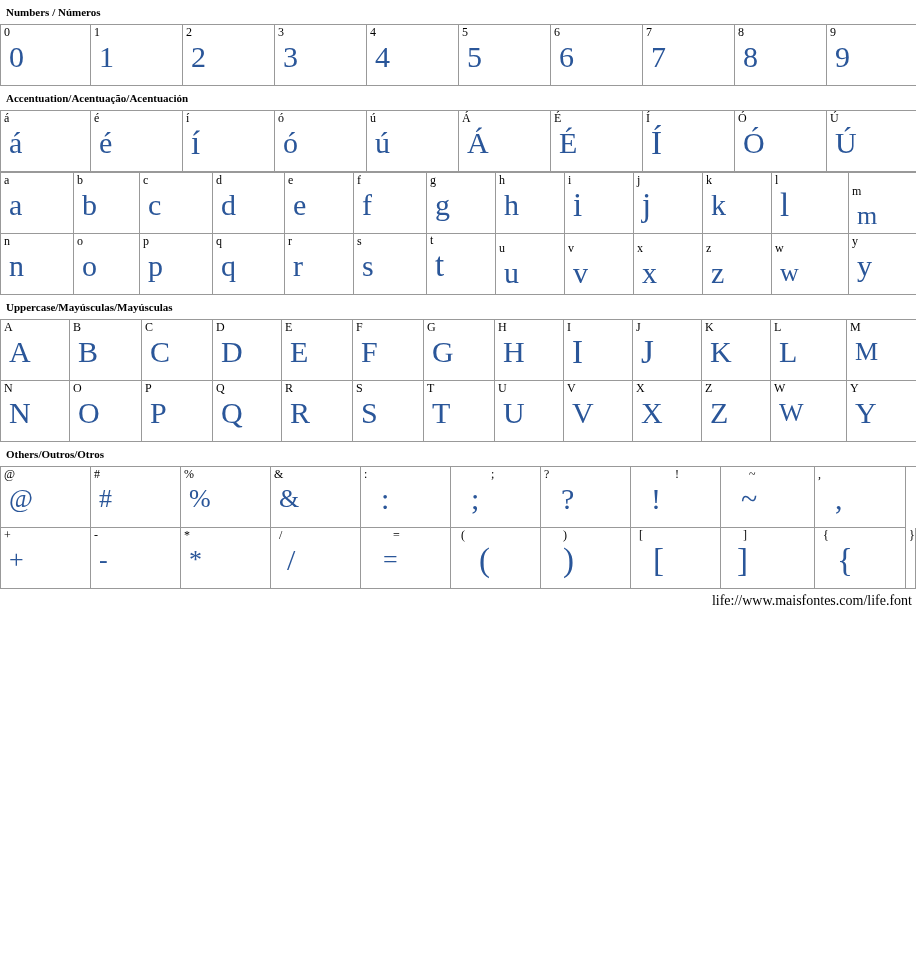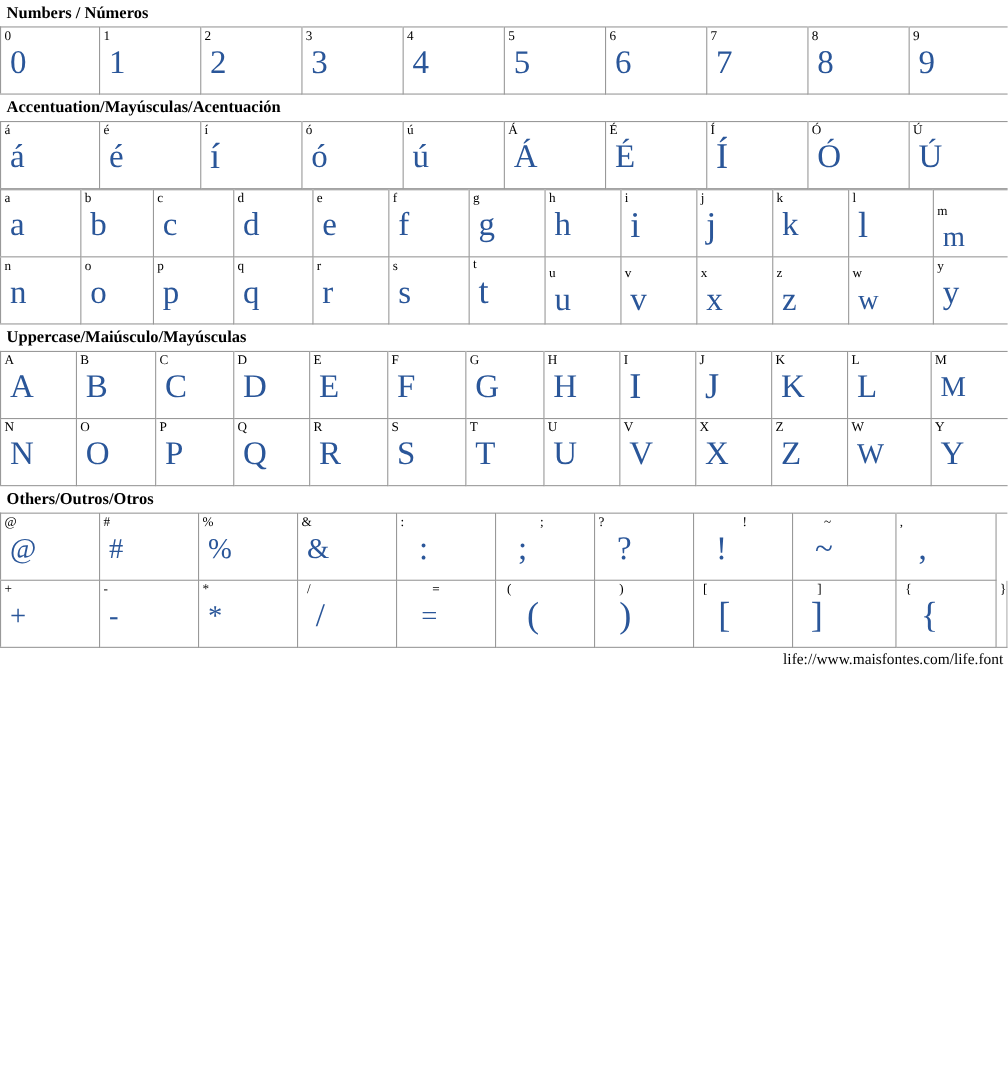--- a/index.html
+++ b/index.html
@@ -15,21 +15,21 @@
     overflow: hidden;
   }
   .page {
     position: relative;
     width: 916px;
     height: 975px;
   }
   .section-title {
     font-family: "Liberation Serif", serif;
     font-weight: bold;
-    font-size: 15px;
+    font-size: 11px;
     color: #000000;
     padding: 4px 0 4px 6px;
     line-height: 16px;
   }
   table.glyphs {
     border-collapse: collapse;
     table-layout: fixed;
     width: 916px;
     border-top: 1px solid #999999;
     border-left: 1px solid #999999;
@@ -116,21 +116,21 @@
         <div class="cellglyph">8</div>
       </td>
       <td style="width:97px">
         <div class="cellname">9</div>
         <div class="cellglyph">9</div>
       </td>
     </tr>
   </tbody>
     </table>
 
-  <div class="section-title">Accentuation/Mayúsculas/Acentuación</div>
+  <div class="section-title">Accentuation/Acentuação/Acentuación</div>
   <table class="glyphs">
     <tbody>
         <tr>
       <td style="width:89px">
         <div class="cellname">á</div>
         <div class="cellglyph">á</div>
       </td>
       <td style="width:91px">
         <div class="cellname">é</div>
         <div class="cellglyph">é</div>
@@ -277,21 +277,21 @@
         <div class="cellglyph g-sm">w</div>
       </td>
       <td>
         <div class="cellname">y</div>
         <div class="cellglyph">y</div>
       </td>
     </tr>
   </tbody>
     </table>
 
-  <div class="section-title">Uppercase/Maiúsculo/Mayúsculas</div>
+  <div class="section-title">Uppercase/Mayúsculas/Mayúsculas</div>
   <table class="glyphs">
     <tbody>
         <tr>
       <td style="width:68px">
         <div class="cellname">A</div>
         <div class="cellglyph">A</div>
       </td>
       <td style="width:71px">
         <div class="cellname">B</div>
         <div class="cellglyph">B</div>

